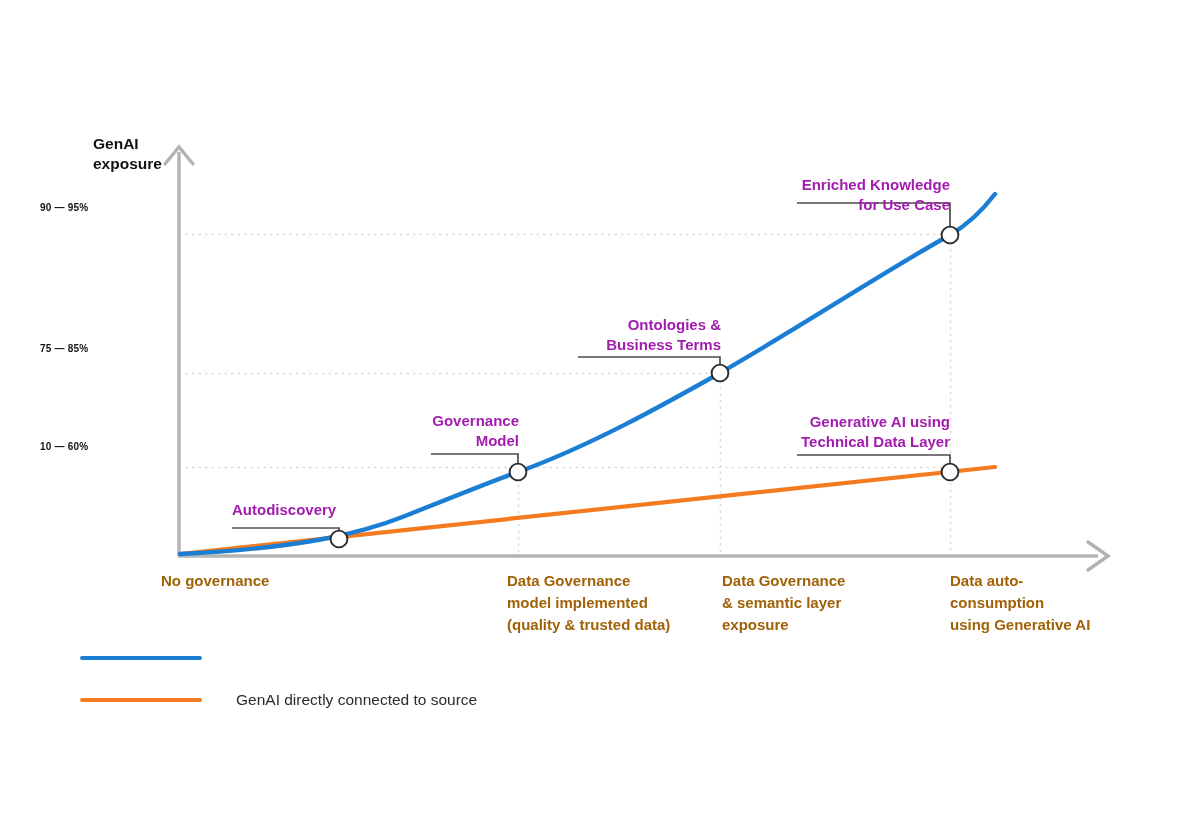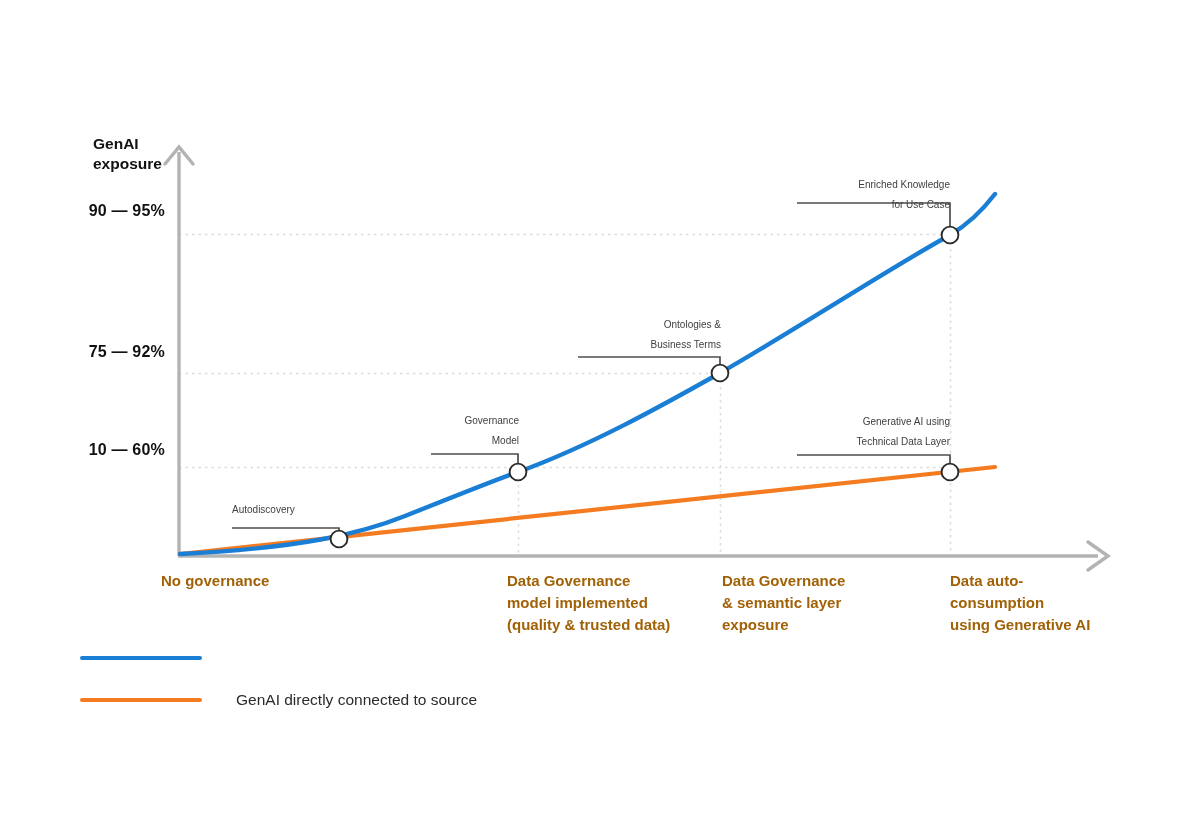--- a/index.html
+++ b/index.html
@@ -35,43 +35,42 @@
     position: absolute;
     font-size: 15.5px;
     font-weight: bold;
     line-height: 20px;
     color: #111111;
     text-align: left;
     white-space: pre-line;
   }
   .ytick {
     position: absolute;
-    font-size: 16px;
+    font-size: 10px;
     font-weight: bold;
     color: #111111;
-    text-align: right;
     letter-spacing: 0.2px;
     white-space: nowrap;
   }
   .xcat {
     position: absolute;
     font-size: 15px;
     font-weight: bold;
     line-height: 22px;
     color: #a16207;
     text-align: left;
     white-space: pre-line;
   }
   .annot {
     position: absolute;
-    font-size: 10px;
+    font-size: 15px;
     line-height: 20px;
-    color: #404040;
+    color: #a21caf;
     white-space: pre-line;
-    font-weight: normal;
+    font-weight: bold;
   }
   .annot.right { text-align: right; }
   .annot.left  { text-align: left; }
   .legend-row {
     position: absolute;
     display: flex;
     align-items: center;
   }
   .legend-swatch {
     width: 122px;
@@ -143,21 +142,21 @@
       <circle cx="720" cy="373" r="8.4" fill="#ffffff" stroke="#2b2b2b" stroke-width="1.9"></circle>
       <circle cx="950" cy="235" r="8.4" fill="#ffffff" stroke="#2b2b2b" stroke-width="1.9"></circle>
       <circle cx="950" cy="472" r="8.4" fill="#ffffff" stroke="#2b2b2b" stroke-width="1.9"></circle>
     </g>
   </svg>
 
   <div class="axis-title" style="left:93px; top:134px; width:85px;">GenAI
 exposure</div>
 
   <div class="ytick" style="left:40px; top:202px; width:125px;">90 — 95%</div>
-  <div class="ytick" style="left:40px; top:343px; width:125px;">75 — 92%</div>
+  <div class="ytick" style="left:40px; top:343px; width:125px;">75 — 85%</div>
   <div class="ytick" style="left:40px; top:441px; width:125px;">10 — 60%</div>
 
   <div class="annot left" style="left:232px; top:500px; width:200px;">Autodiscovery</div>
 
   <div class="annot right" style="left:318px; top:411px; width:201px;">Governance
 Model</div>
 
   <div class="annot right" style="left:520px; top:315px; width:201px;">Ontologies &amp;
 Business Terms</div>
 

